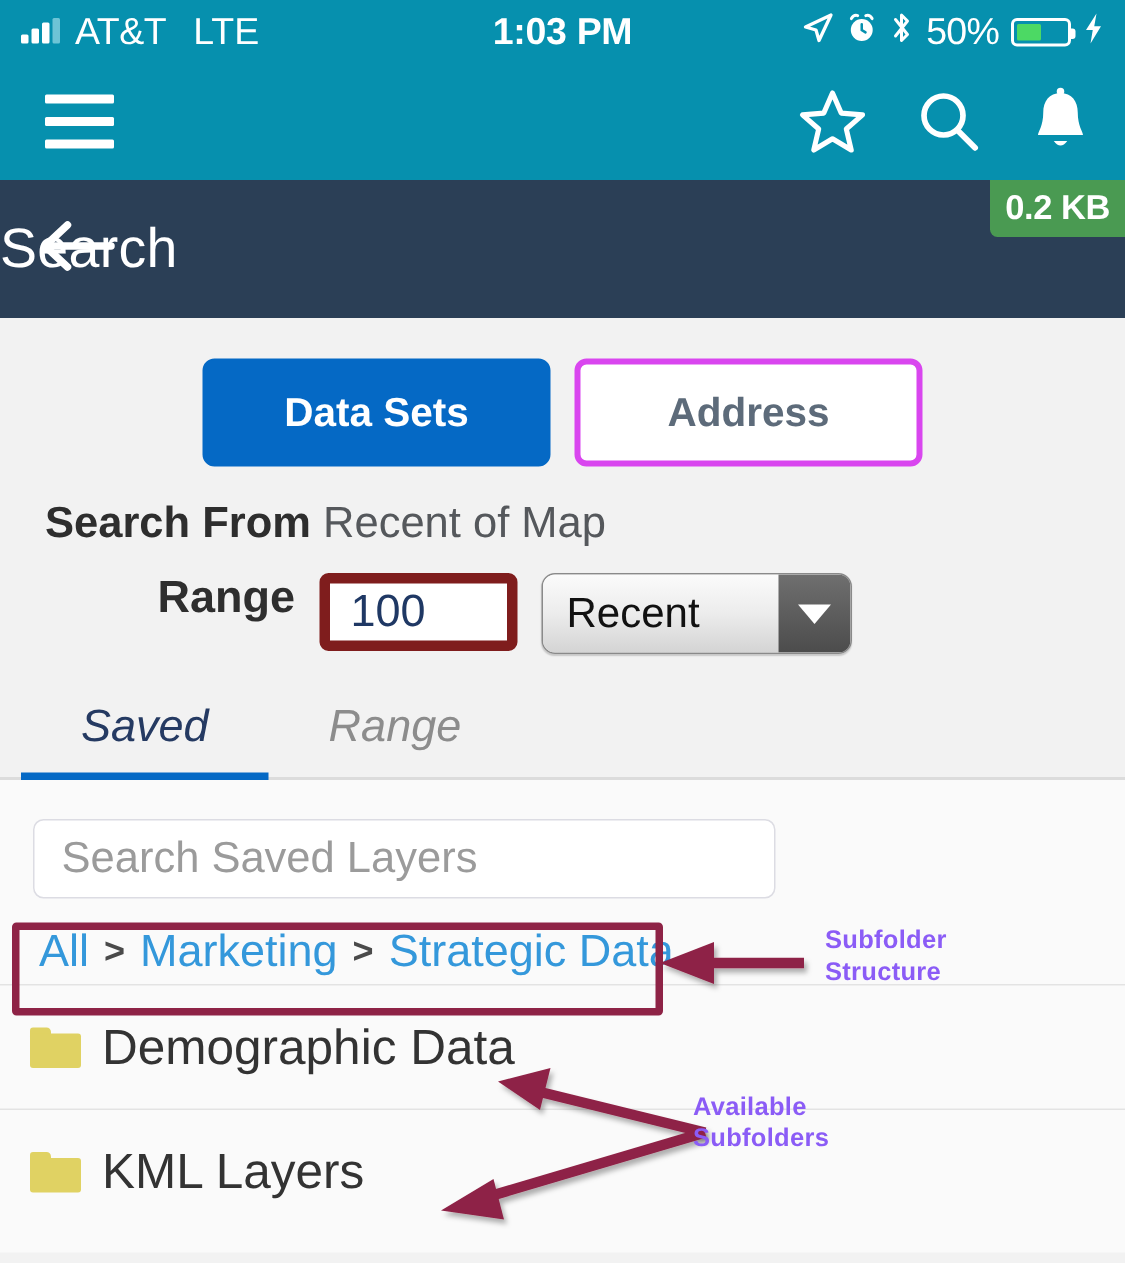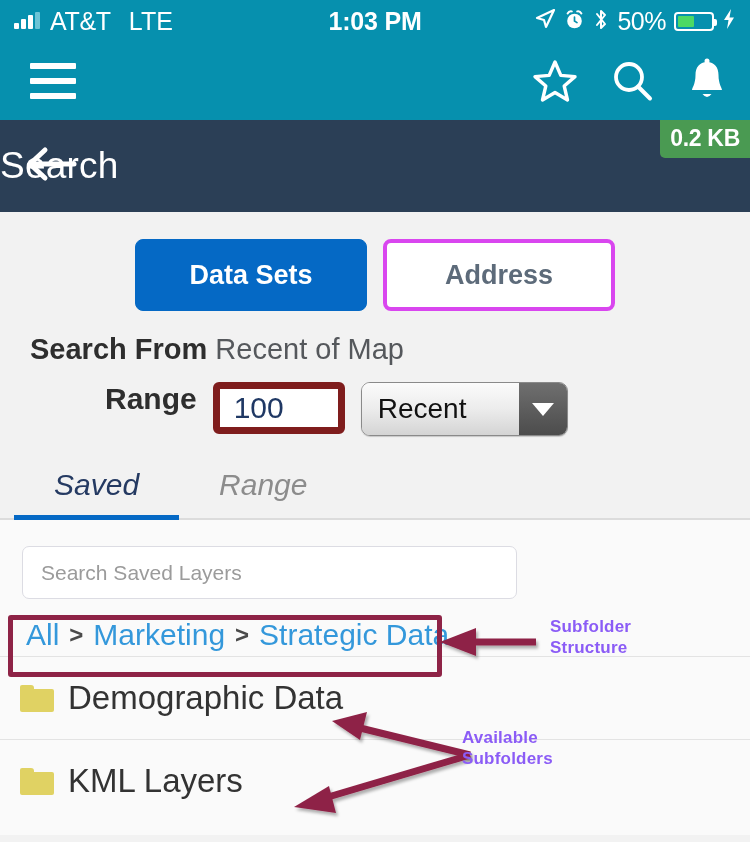--- a/index.html
+++ b/index.html
@@ -305,21 +305,21 @@
     position: relative;
   }
 
   .searchbox-wrap { padding: 26px 26px 0 22px; }
   .searchbox {
     width: 495px;
     height: 53px;
     background: #ffffff;
     border: 1px solid #dcdce3;
     border-radius: 7px;
-    font-size: 21px;
+    font-size: 29px;
     color: #1a1a1a;
     font-family: "Liberation Sans", sans-serif;
     padding: 0 18px;
     box-sizing: border-box;
     outline: none;
   }
   .searchbox::placeholder { color: #9b9b9b; }
 
   .breadcrumb {
     margin: 15px 0 0 18px;

